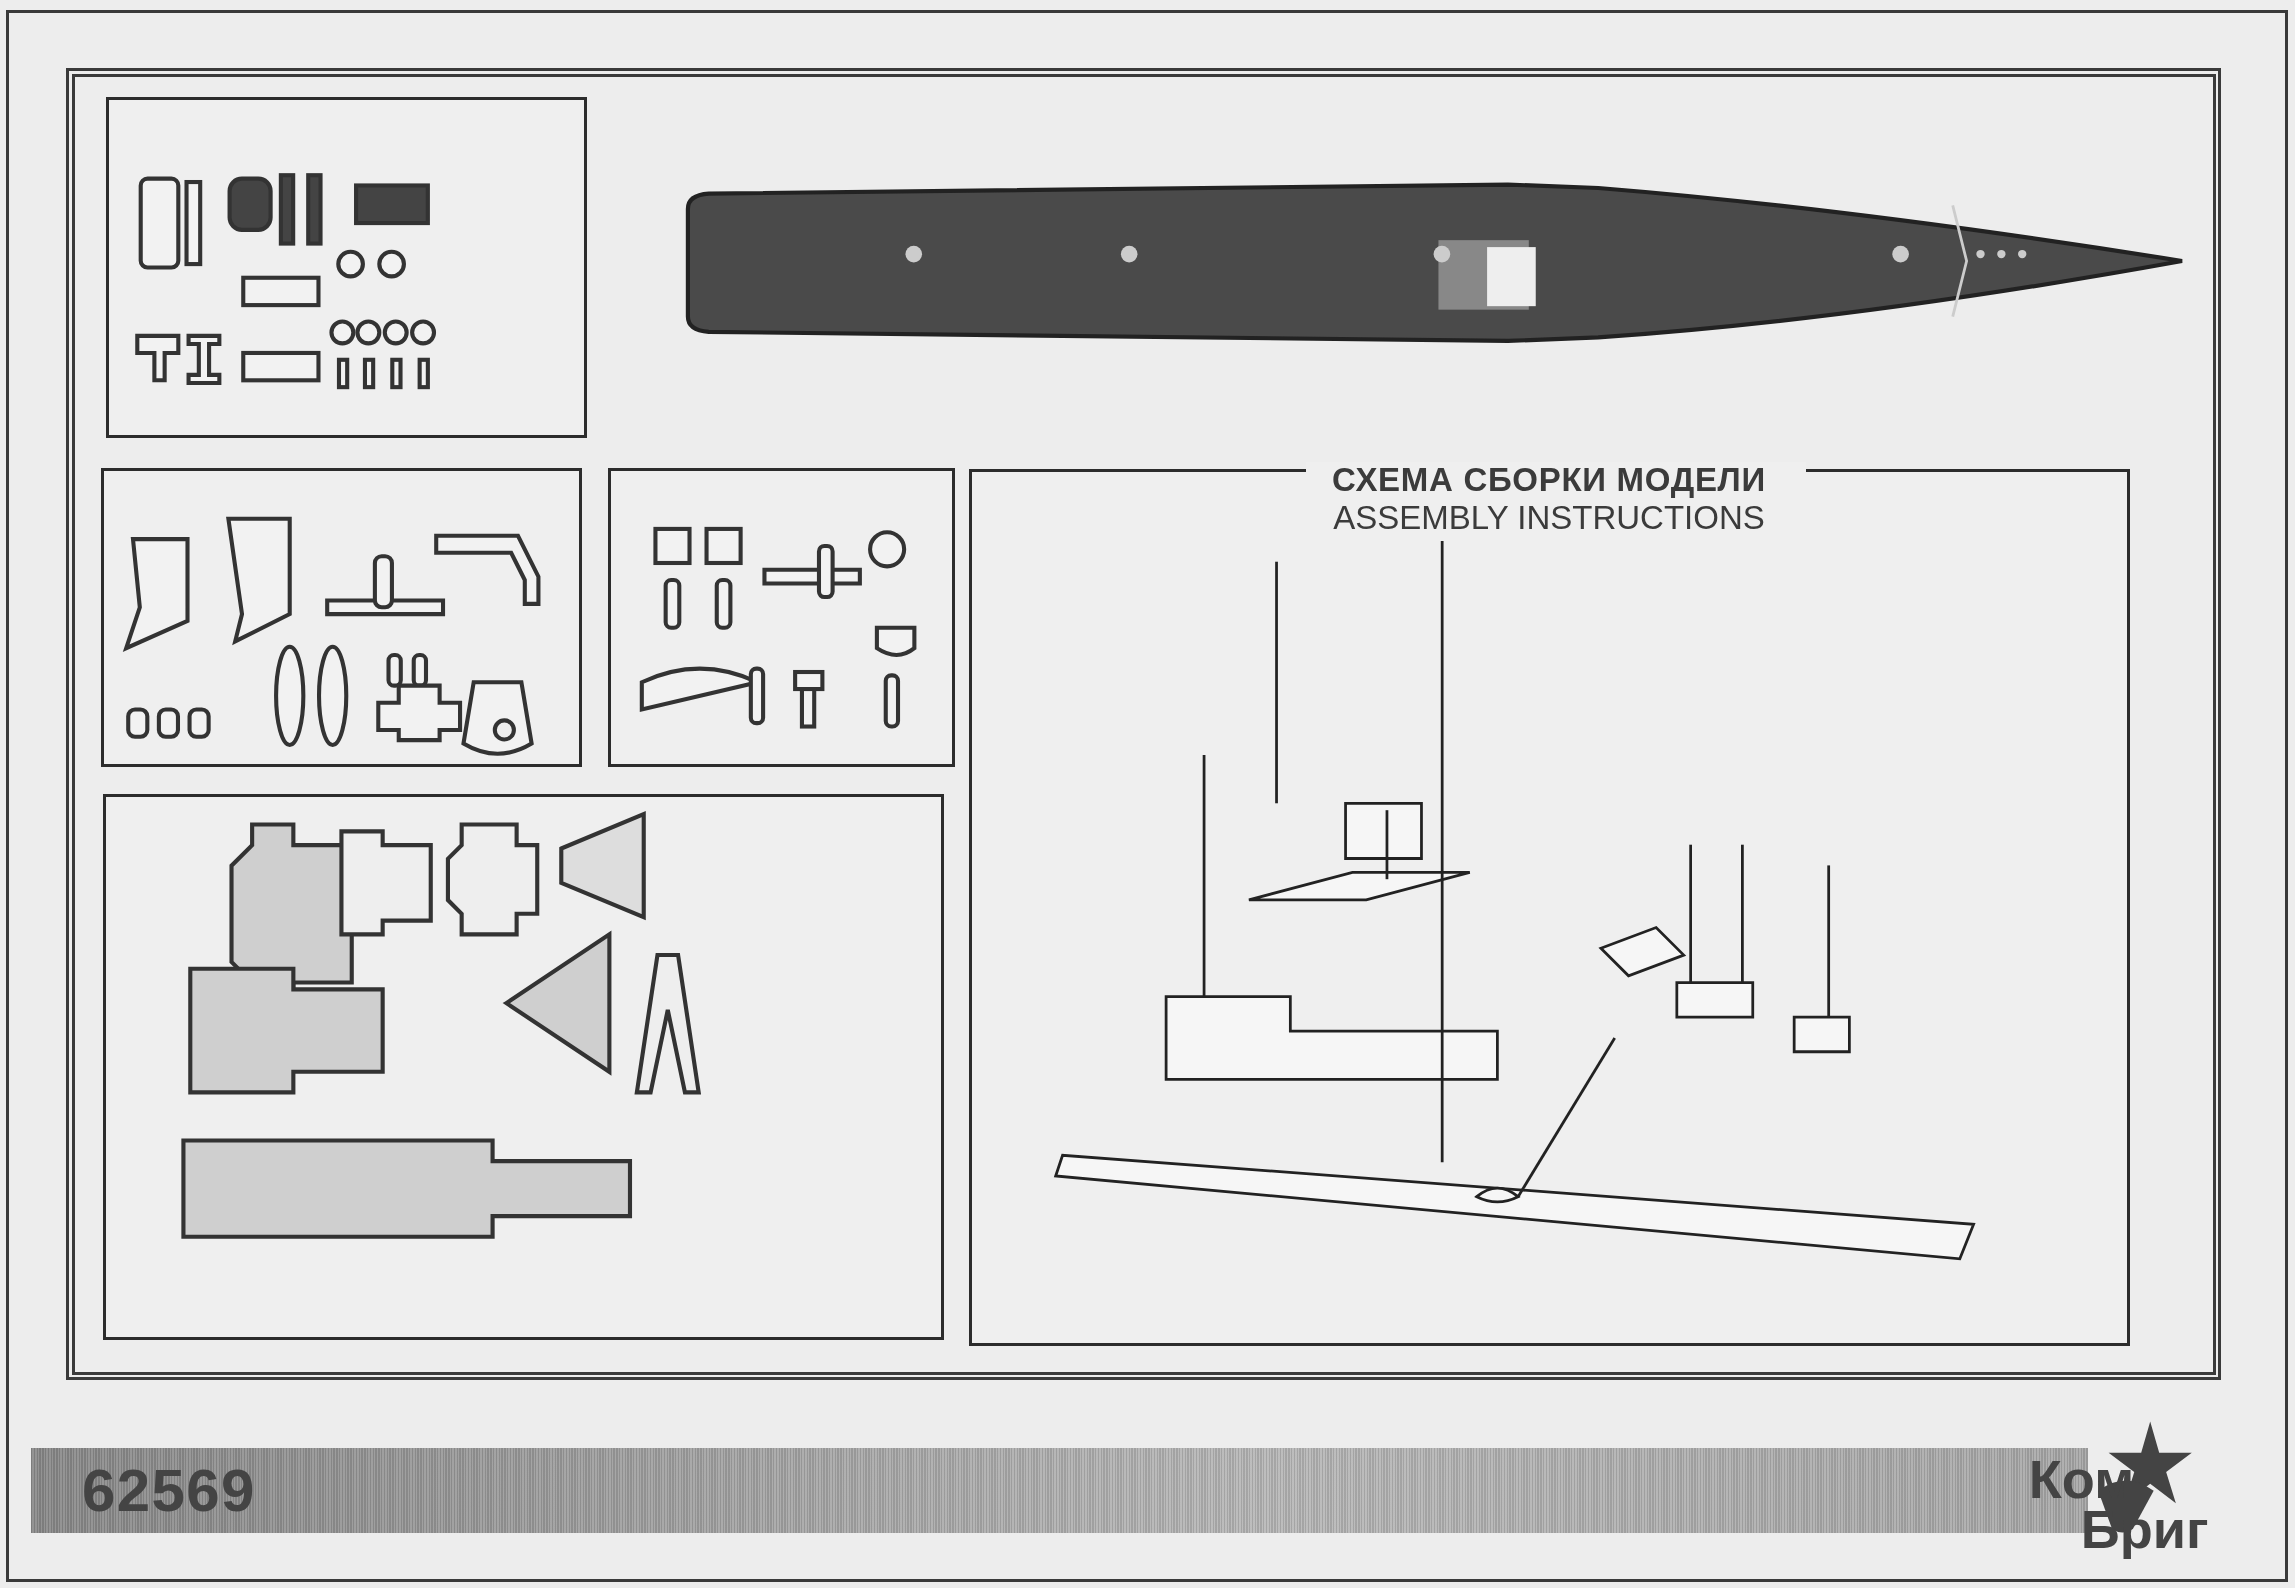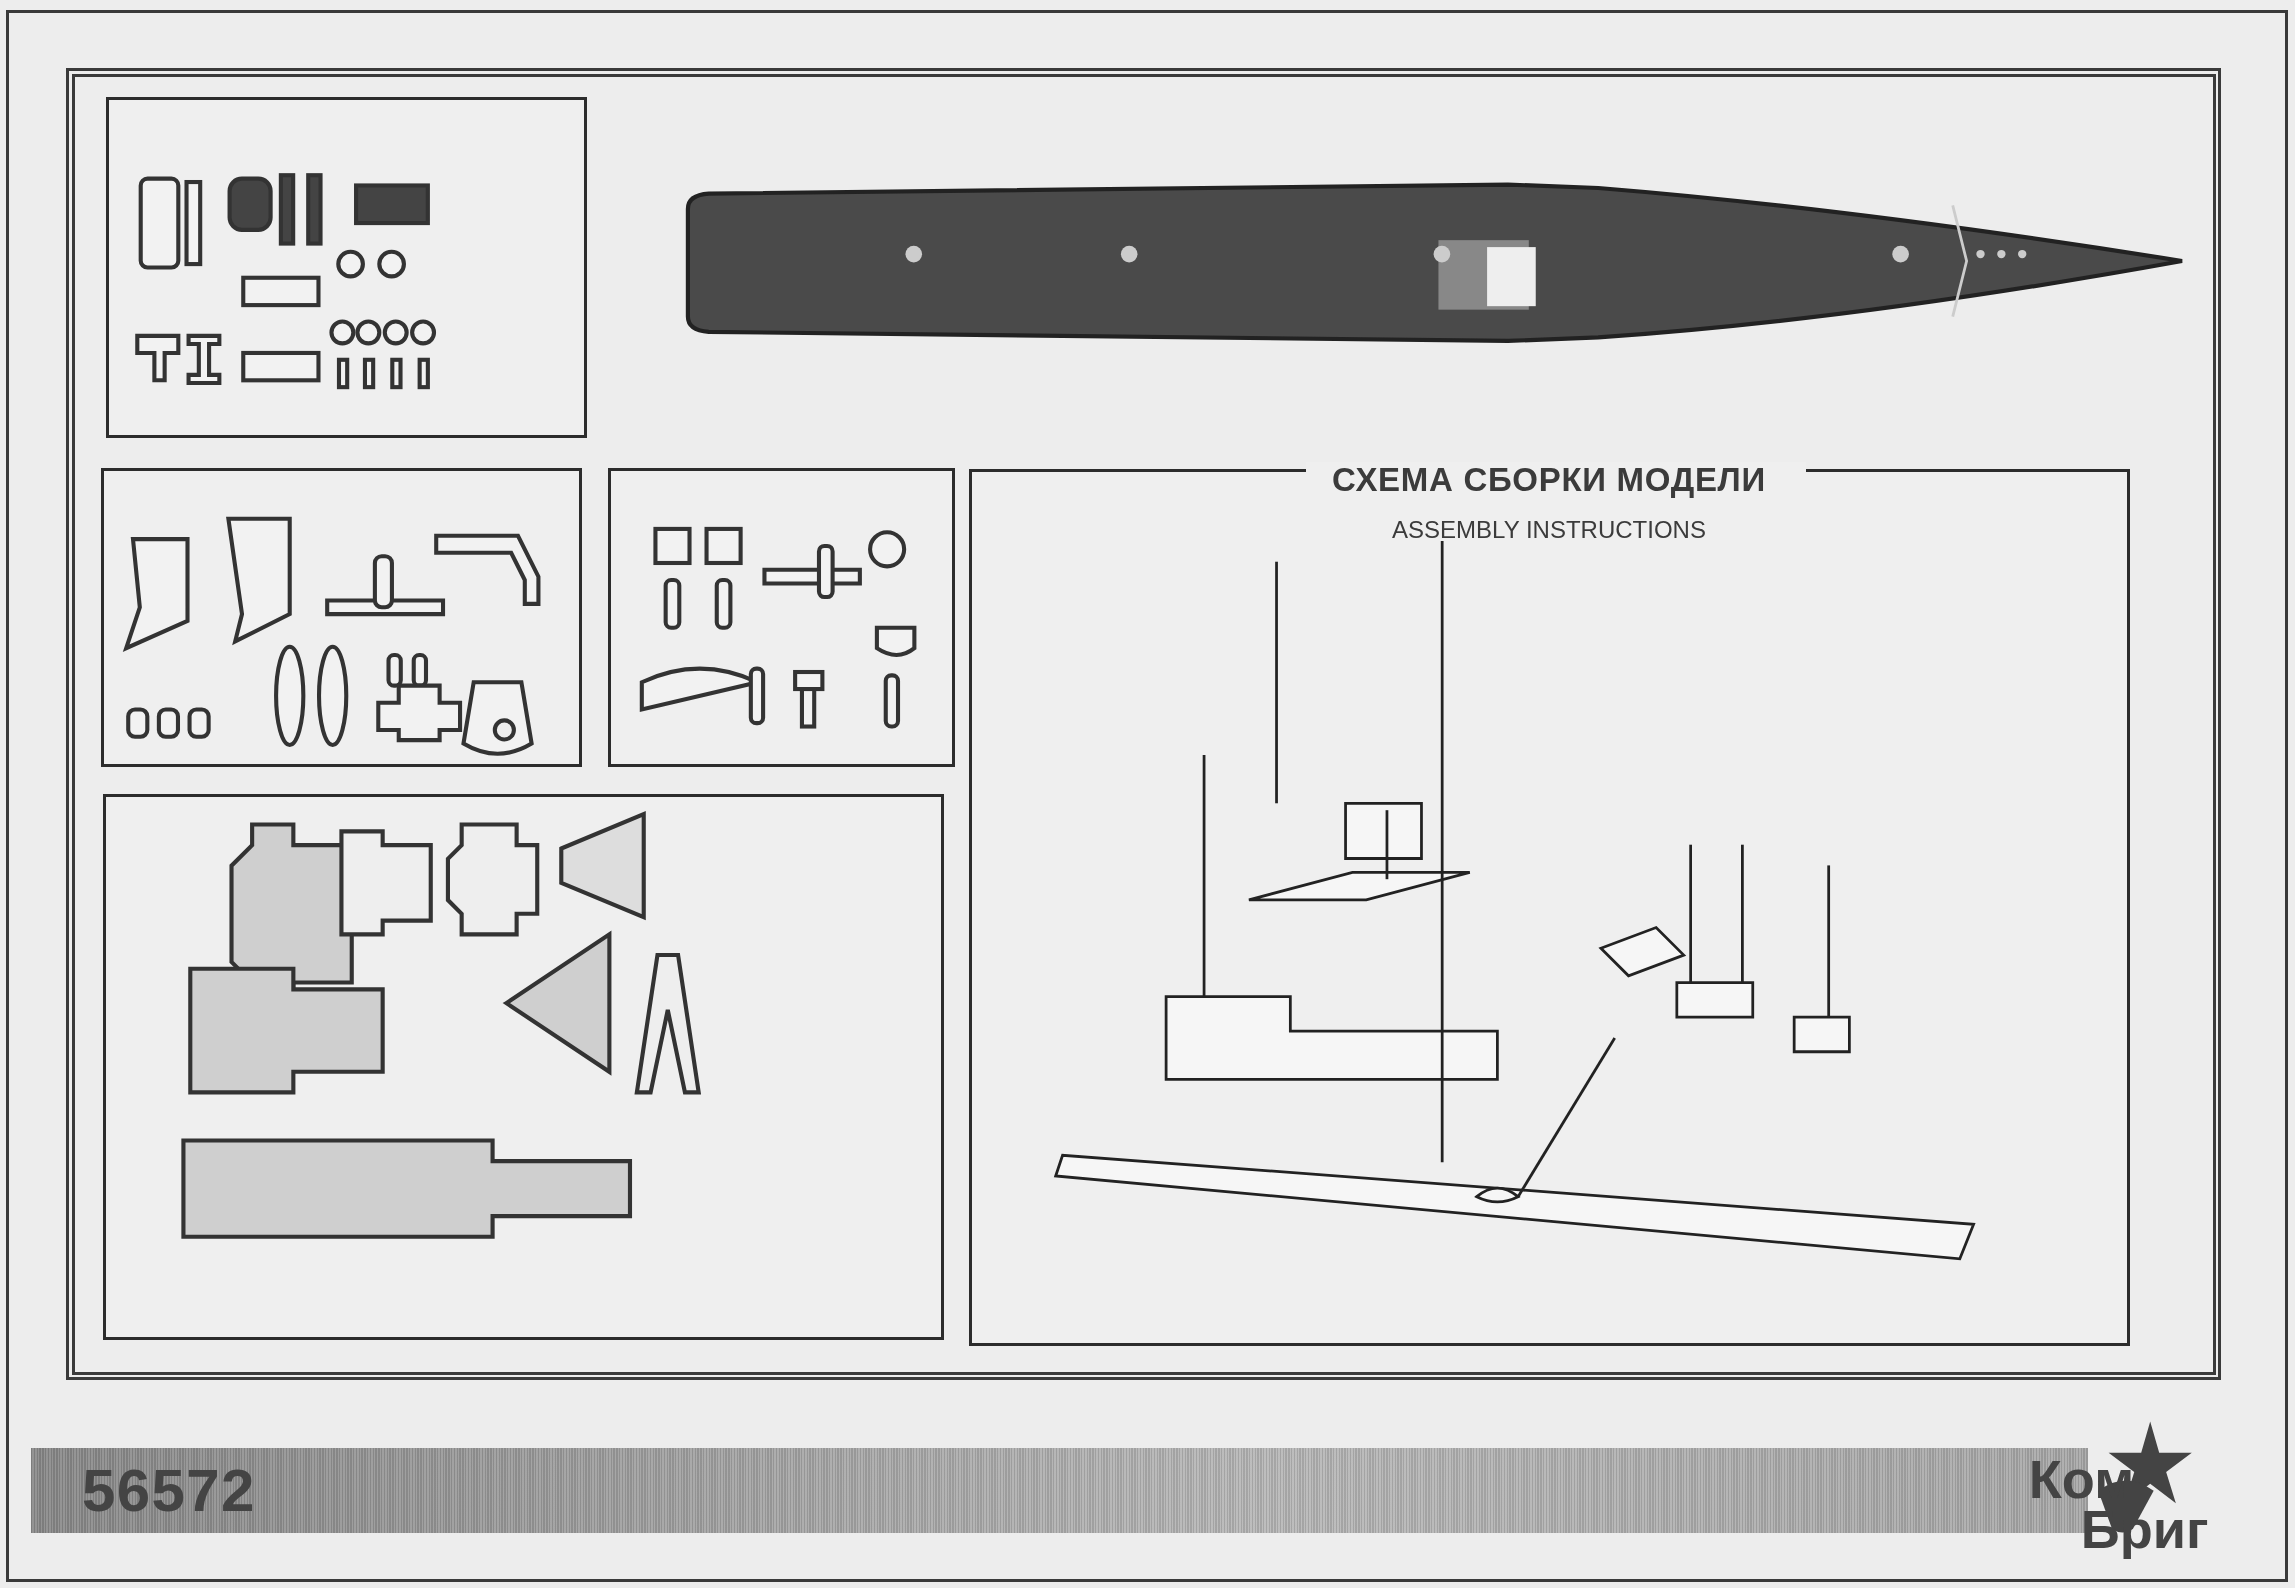--- a/index.html
+++ b/index.html
@@ -5,21 +5,21 @@
   html,body{margin:0;padding:0;}
   body{width:2295px;height:1589px;background:#ededed;position:relative;overflow:hidden;font-family:"Liberation Sans",sans-serif;}
   .abs{position:absolute;box-sizing:border-box;}
   .outer-frame{left:5.6px;top:9.7px;width:2282px;height:1572px;border:3.5px solid #3a3a3a;}
   .inner-frame-a{left:66px;top:68px;width:2155px;height:1312px;border:3.5px solid #3a3a3a;}
   .inner-frame-b{left:72px;top:74px;width:2144px;height:1301px;border:3.5px solid #3a3a3a;}
   .panel{border:3.5px solid #2c2c2c;background:#efefef;}
   .panel svg{position:absolute;left:0;top:0;width:100%;height:100%;}
   .title-wrap{left:1271px;top:459px;width:556px;text-align:center;}
   .title-ru{font-weight:bold;font-size:33px;color:#3b3b3b;letter-spacing:0.7px;line-height:42px;}
-  .title-en{font-size:24px;color:#3b3b3b;line-height:32px;margin-top:13px;}
+  .title-en{font-size:33px;color:#3b3b3b;line-height:32px;margin-top:1px;}
   .title-gap{background:#efefef;}
   .banner{left:31px;top:1448px;width:2057px;height:85px;
     background:
       repeating-linear-gradient(90deg,rgba(0,0,0,0.10) 0 1.4px,rgba(255,255,255,0.08) 1.4px 2.8px),
       linear-gradient(90deg,#8a8a8a 0%,#a9a9a9 40%,#b8b8b8 60%,#a9a9a9 100%);}
   .kitno{left:82px;top:1456px;font-size:60px;font-weight:bold;color:#444;letter-spacing:1.4px;line-height:69px;}
   .logo{left:2015px;top:1369px;width:208px;height:202px;}
 </style>
 </head>
 <body>
@@ -154,21 +154,21 @@
   </svg>
   <div class="abs title-gap" style="left:334px;top:-9.7px;width:500px;height:21px;"></div>
 </div>
 
 <div class="abs title-wrap">
   <div class="title-ru">СХЕМА СБОРКИ МОДЕЛИ</div>
   <div class="title-en">ASSEMBLY INSTRUCTIONS</div>
 </div>
 
 <div class="abs banner"></div>
-<div class="abs kitno">56572</div>
+<div class="abs kitno">62569</div>
 
 <div class="abs logo">
   <svg viewBox="0 0 300 290" style="width:100%;height:100%">
     <polygon points="195,75 208,120 255,120 218,148 232,193 195,165 158,193 172,148 135,120 182,120" fill="#444"></polygon>
     <path d="M120 175 q40 -30 80 0 l-30 55 q-15 10 -30 0 z" fill="#444"></path>
     <text x="20" y="185" font-family="Liberation Sans, sans-serif" font-weight="bold" font-size="78" fill="#444">Ком</text>
     <text x="95" y="258" font-family="Liberation Sans, sans-serif" font-weight="bold" font-size="78" fill="#444">Бриг</text>
   </svg>
 </div>
 

